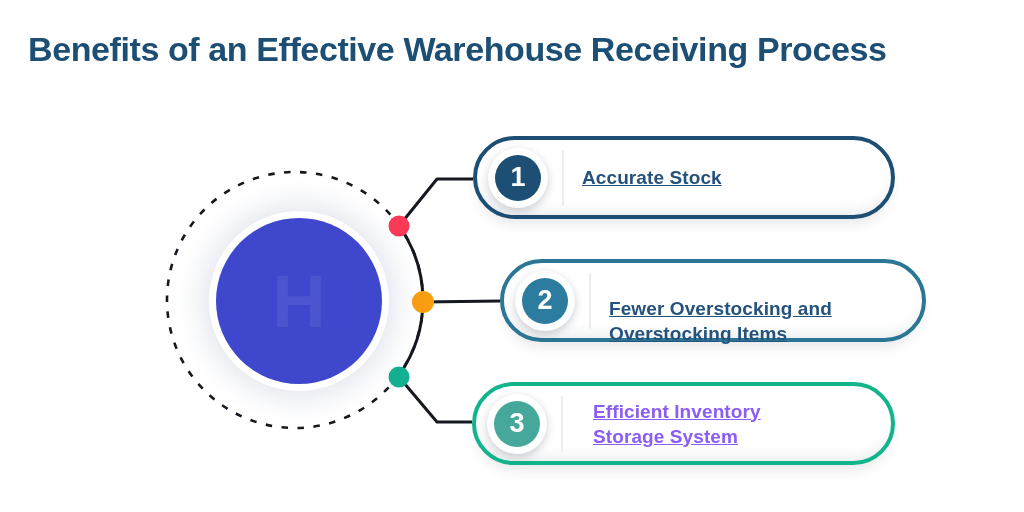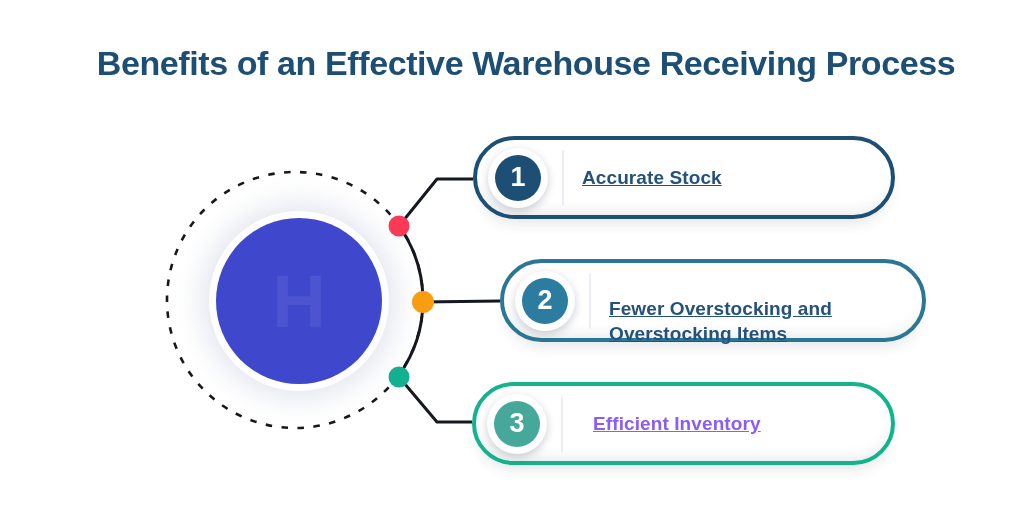--- a/index.html
+++ b/index.html
@@ -9,22 +9,21 @@
     font-family: "Liberation Sans", sans-serif;
     overflow: hidden;
   }
   .stage {
     position: relative;
     width: 1024px; height: 512px;
     background: #ffffff;
   }
   .page-title {
     position: absolute;
-    top: 44px; left: 0; right: 0;
-    text-align: center;
+    top: 30px; left: 0; right: 0;
     font-size: 34px;
     font-weight: bold;
     letter-spacing: -0.4px;
     color: #1d4e74;
     padding-left: 28px;
   }
   
   .dashed-orbit-svg, .connector-svg {
     position: absolute; left: 0; top: 0;
     width: 1024px; height: 512px;
@@ -144,16 +143,17 @@
     </div>
   </div>
 
   <div class="pill pill-3" style="border-color: rgb(18, 180, 139);">
     <div class="badge-ring">
       <div class="badge-core" style="background: rgb(70, 168, 154);">3</div>
     </div>
     <div class="pill-divider"></div>
     <div class="pill-label" style="color: #8b5cf6; margin-left: 30px;">
       <span>Efficient Inventory</span>
+      <span>Storage System</span>
     </div>
   </div>
 
 </div>
 
 </body></html>

